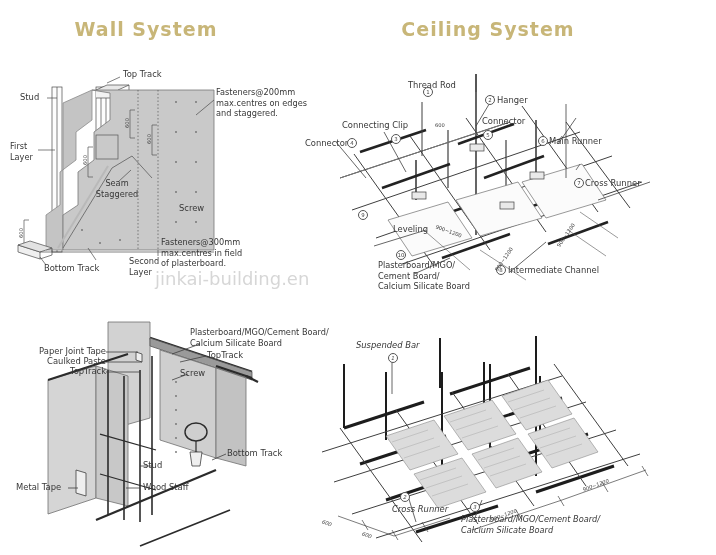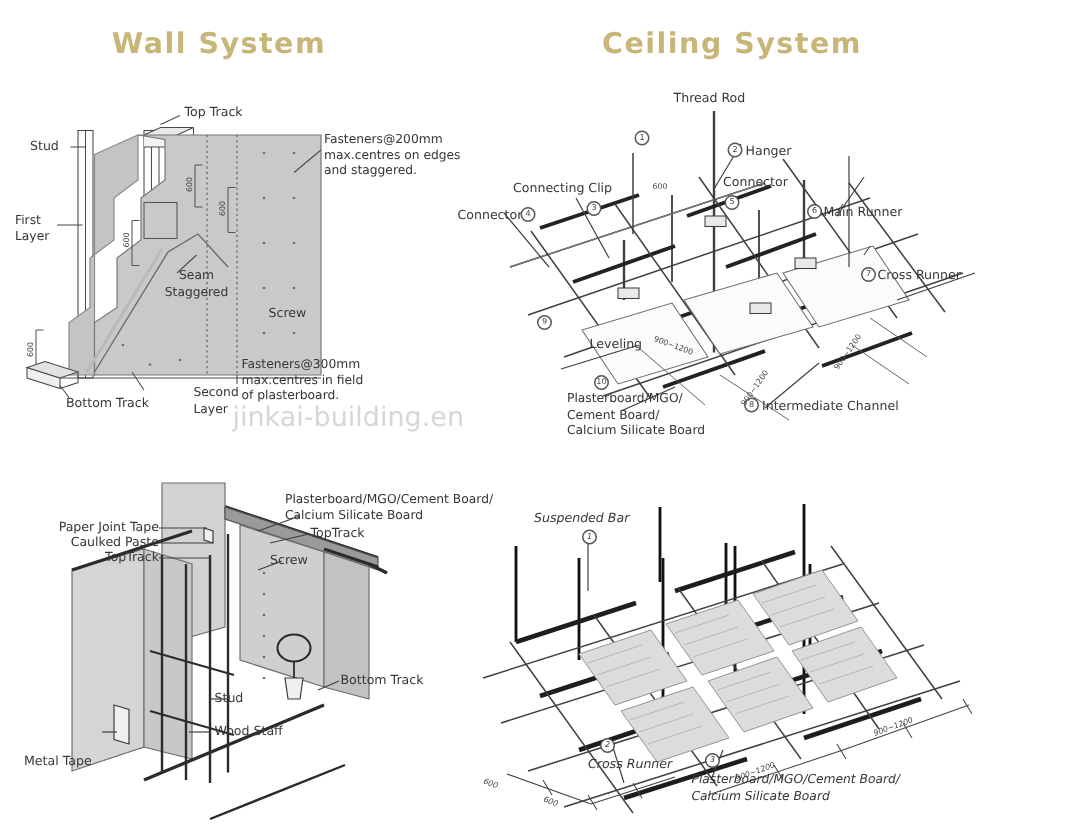--- a/index.html
+++ b/index.html
@@ -139,21 +139,21 @@
         <line x1="40" y1="197" x2="46" y2="205"></line>
         <line x1="88" y1="188" x2="96" y2="200"></line>
         <line x1="118" y1="122" x2="131" y2="110"></line>
       </g>
     </svg>
 
     <div class="lbl" style="left:123px;top:9px;">Top Track</div>
     <div class="lbl" style="left:20px;top:32px;">Stud</div>
     <div class="lbl ml" style="left:10px;top:81px;">First
 Layer</div>
-    <div class="lbl ml c" style="left:96px;top:118px;width:70px;">Seam
+    <div class="lbl ml c" style="left:82px;top:118px;width:70px;">Seam
 Staggered</div>
     <div class="lbl" style="left:179px;top:143px;">Screw</div>
     <div class="lbl" style="left:44px;top:203px;">Bottom Track</div>
     <div class="lbl ml" style="left:97px;top:196px;padding-left:32px;">Second
 Layer</div>
     <div class="lbl ml" style="left:216px;top:27px;">Fasteners@200mm
 max.centres on edges
 and staggered.</div>
     <div class="lbl ml" style="left:161px;top:177px;">Fasteners@300mm
 max.centres in field
@@ -227,21 +227,21 @@
         <line x1="44" y1="186" x2="96" y2="170"></line>
         <line x1="84" y1="214" x2="120" y2="198"></line>
         <line x1="180" y1="212" x2="216" y2="182"></line>
 
         <path d="M228 82 L232 76 M246 110 L250 104" stroke="#555"></path>
         <path d="M96 172 L140 210 M150 190 L196 220" stroke="#555" stroke-width="0.6"></path>
         <path d="M238 170 L276 196 M250 152 L288 178" stroke="#555" stroke-width="0.6"></path>
       </g>
     </svg>
 
-    <div class="lbl" style="left:78px;top:0;margin-left:41px;">Thread Rod</div>
+    <div class="lbl" style="left:78px;top:20px;">Thread Rod</div>
     <span class="num numabs" style="left:93px;top:27px;">1</span>
 
     <span class="num numabs" style="left:155px;top:35px;">2</span>
     <div class="lbl" style="left:167px;top:35px;">Hanger</div>
 
     <div class="lbl" style="left:12px;top:60px;">Connecting Clip</div>
     <span class="num numabs" style="left:61px;top:74px;">3</span>
 
     <div class="lbl" style="left:-25px;top:78px;">Connector</div>
     <span class="num numabs" style="left:17px;top:78px;">4</span>
@@ -343,21 +343,21 @@
     <div class="lbl r" style="left:6px;top:46px;width:100px;">Caulked Paste</div>
     <div class="lbl r" style="left:6px;top:56px;width:100px;">TopTrack</div>
 
     <div class="lbl ml" style="left:190px;top:17px;">Plasterboard/MGO/Cement Board/
 Calcium Silicate Board</div>
     <div class="lbl" style="left:207px;top:40px;">TopTrack</div>
     <div class="lbl" style="left:180px;top:58px;">Screw</div>
     <div class="lbl" style="left:227px;top:138px;">Bottom Track</div>
     <div class="lbl" style="left:143px;top:150px;">Stud</div>
     <div class="lbl" style="left:143px;top:172px;">Wood Staff</div>
-    <div class="lbl" style="left:16px;top:172px;margin-top:20px;">Metal Tape</div>
+    <div class="lbl" style="left:16px;top:172px;">Metal Tape</div>
   </div>
 
   <div class="panel" style="left:330px;top:324px;width:386px;height:235px;font-style:italic;">
     <svg width="386" height="235">
       <g stroke="#3f3f3f" fill="none" stroke-width="0.8">
 
         <g stroke="#111" stroke-width="1.9">
           <line x1="14" y1="40" x2="14" y2="104"></line>
           <line x1="56" y1="48" x2="56" y2="116"></line>
           <line x1="112" y1="48" x2="112" y2="142"></line>

